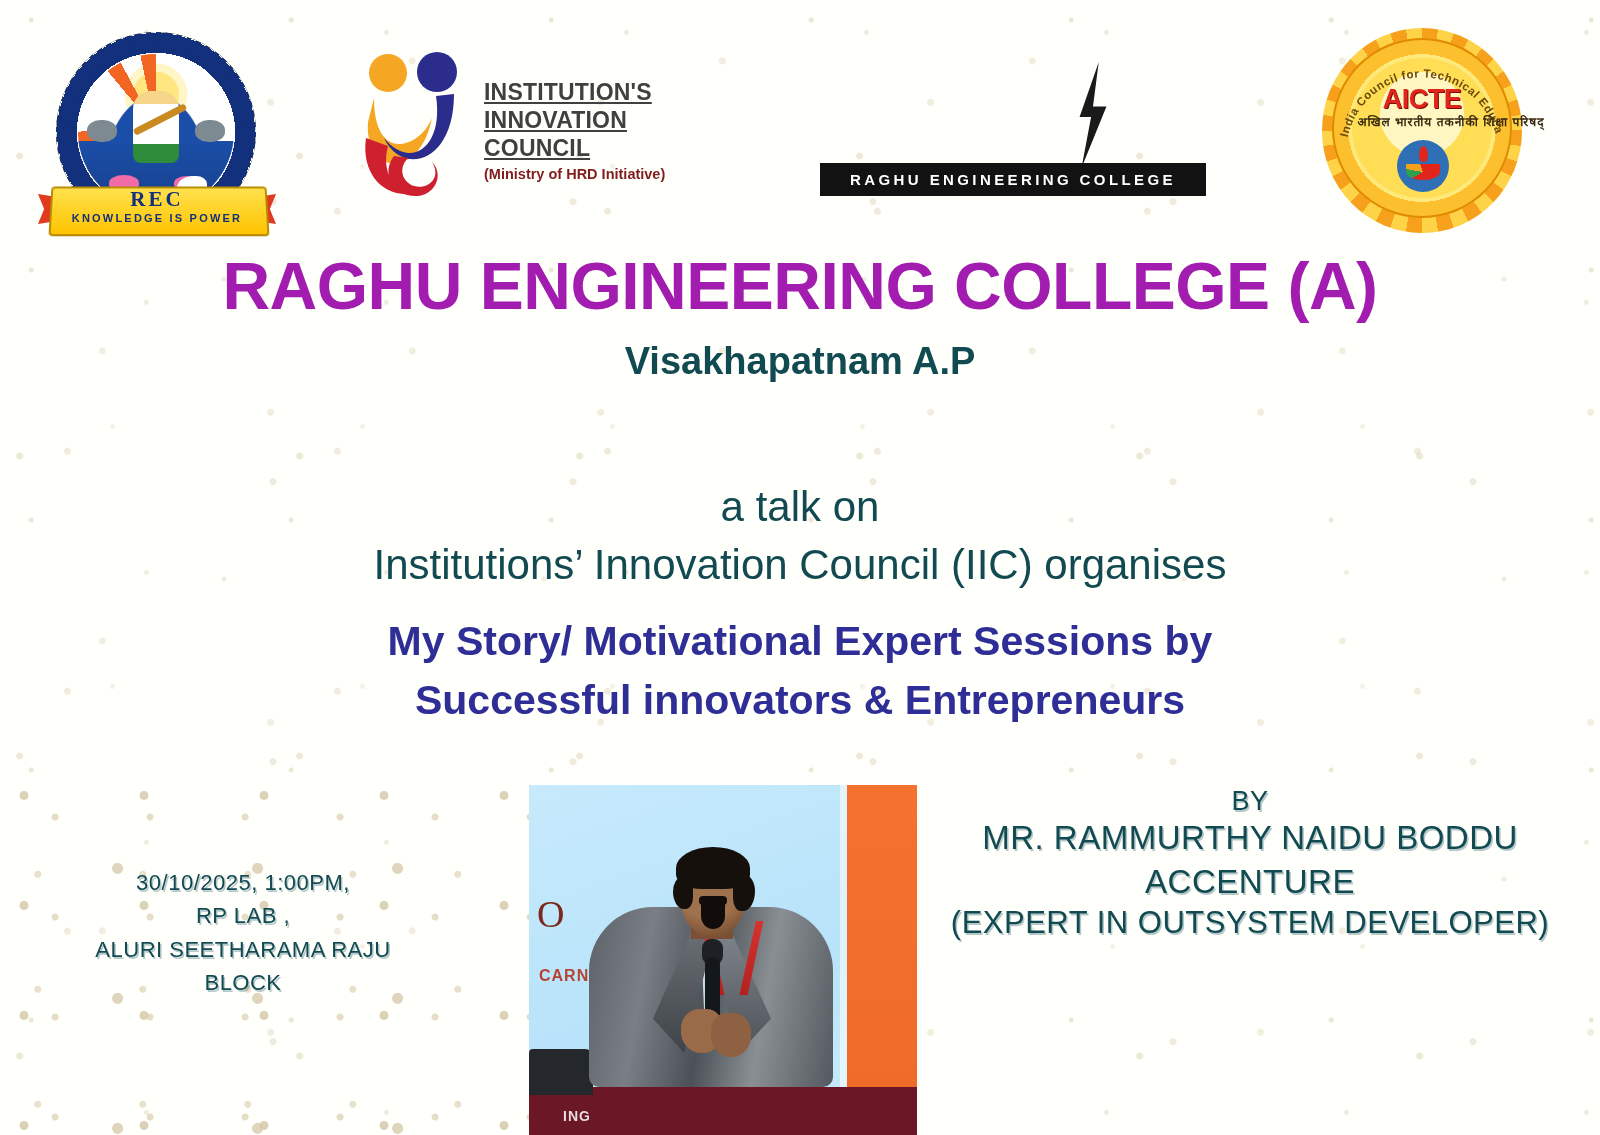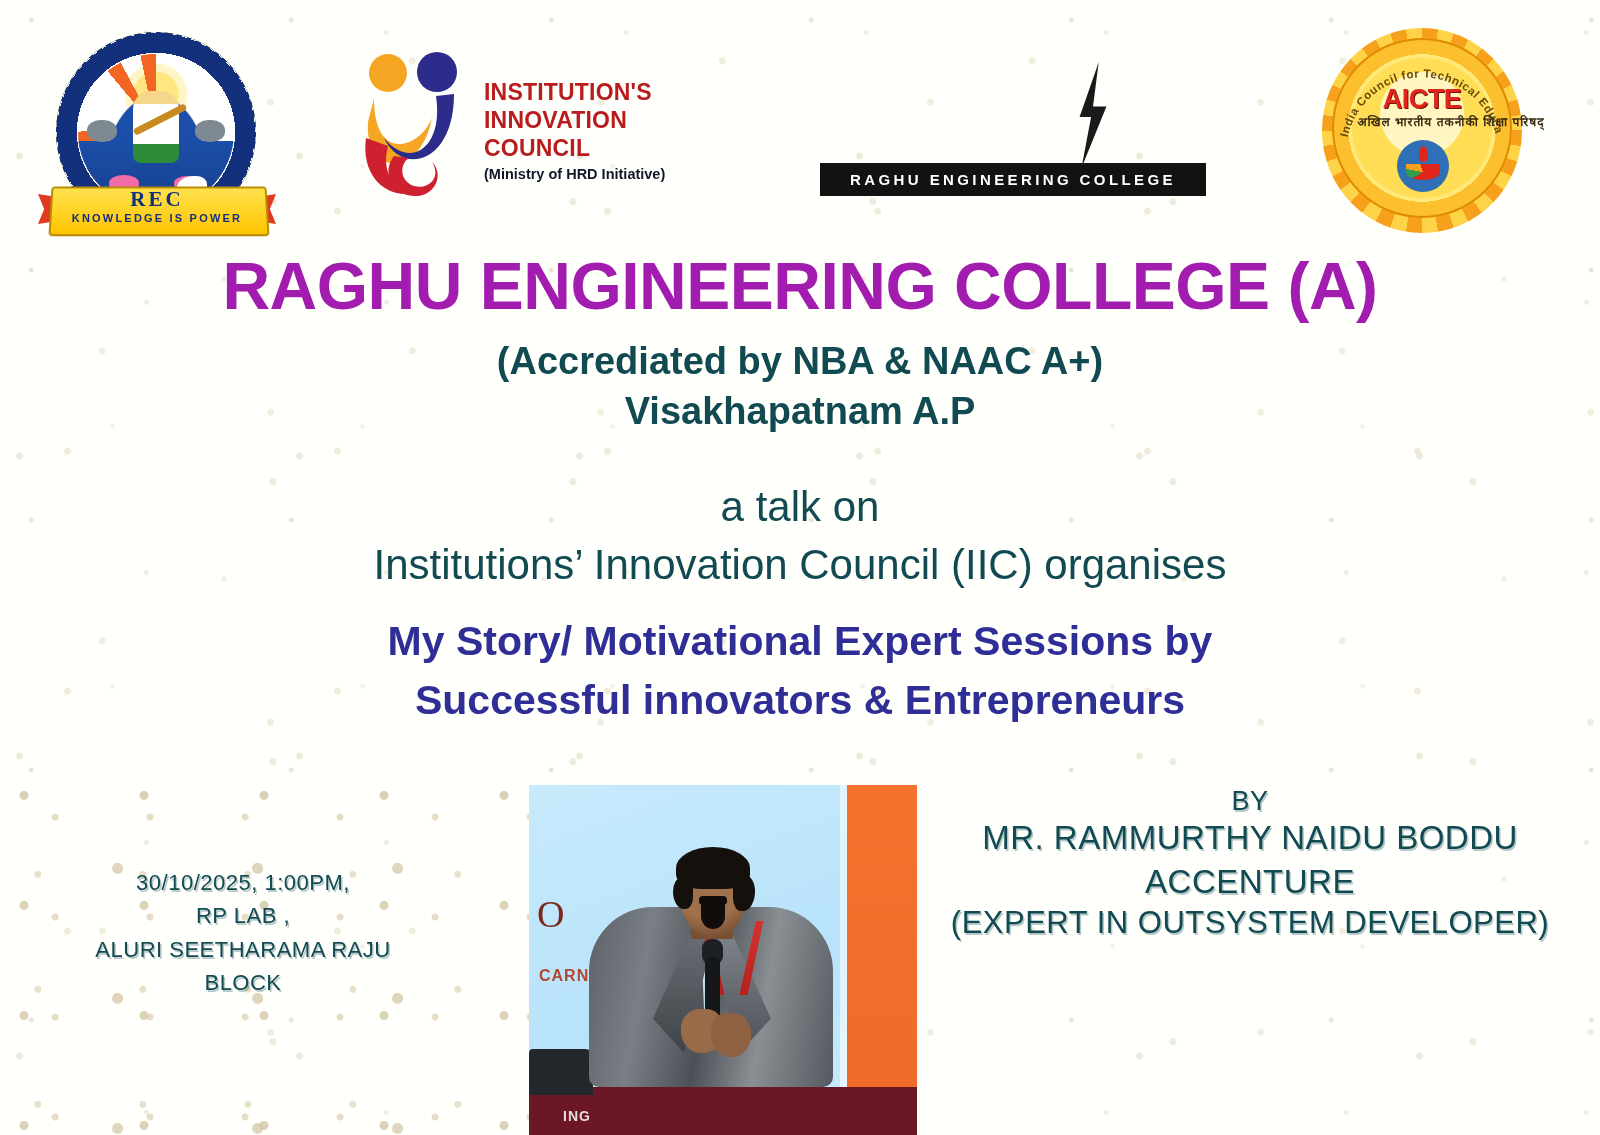--- a/index.html
+++ b/index.html
@@ -111,24 +111,24 @@
     font:700 11px/1 "Liberation Sans",sans-serif;color:#13307c;letter-spacing:2.2px;
   }
   .rec svg.curvetext{position:absolute;left:18px;top:0;width:200px;height:200px;}
 
   
   .iic{position:absolute;left:358px;top:52px;width:340px;height:160px;}
   .iic .mark{position:absolute;left:0;top:0;width:118px;height:152px;}
   .iic .txt{position:absolute;left:126px;top:26px;width:220px;}
   .iic .l{
     font:bold 23px/1.22 "Liberation Sans",sans-serif;
-    color:#b91c1c;letter-spacing:.2px;
+    color:#404040;letter-spacing:.2px;text-decoration:underline;
   }
   .iic .sub{
-    margin-top:4px;font:bold 14.5px/1.2 "Liberation Sans",sans-serif;color:#0f172a;
+    margin-top:4px;font:bold 14.5px/1.2 "Liberation Sans",sans-serif;color:#7f1d1d;
   }
 
   
   .ecell{position:absolute;left:820px;top:58px;width:390px;height:142px;}
   .ecell .word{
     position:relative;
     font:900 84px/84px "Liberation Sans",sans-serif;
     letter-spacing:5px;
     color:#ffffff;
     -webkit-text-stroke:7px #1a1a1a;
@@ -388,21 +388,20 @@
       <div class="hindi">अखिल भारतीय तकनीकी शिक्षा परिषद्</div>
       <div class="lampcirc"></div>
       <div class="flame"></div>
       <div class="lampbowl"></div>
     </div>
   </div>
 
   <div class="h1">RAGHU ENGINEERING COLLEGE (A)</div>
 
   <div class="h2">
-    <span>(Accrediated by NBA &amp; NAAC A+)</span>
     <span class="ln2">Visakhapatnam  A.P</span>
   </div>
 
   <div class="h3">
     <div>a talk on</div>
     <div>Institutions’ Innovation Council (IIC) organises</div>
   </div>
 
   <div class="h4">
     <div>My Story/ Motivational  Expert Sessions by</div>

